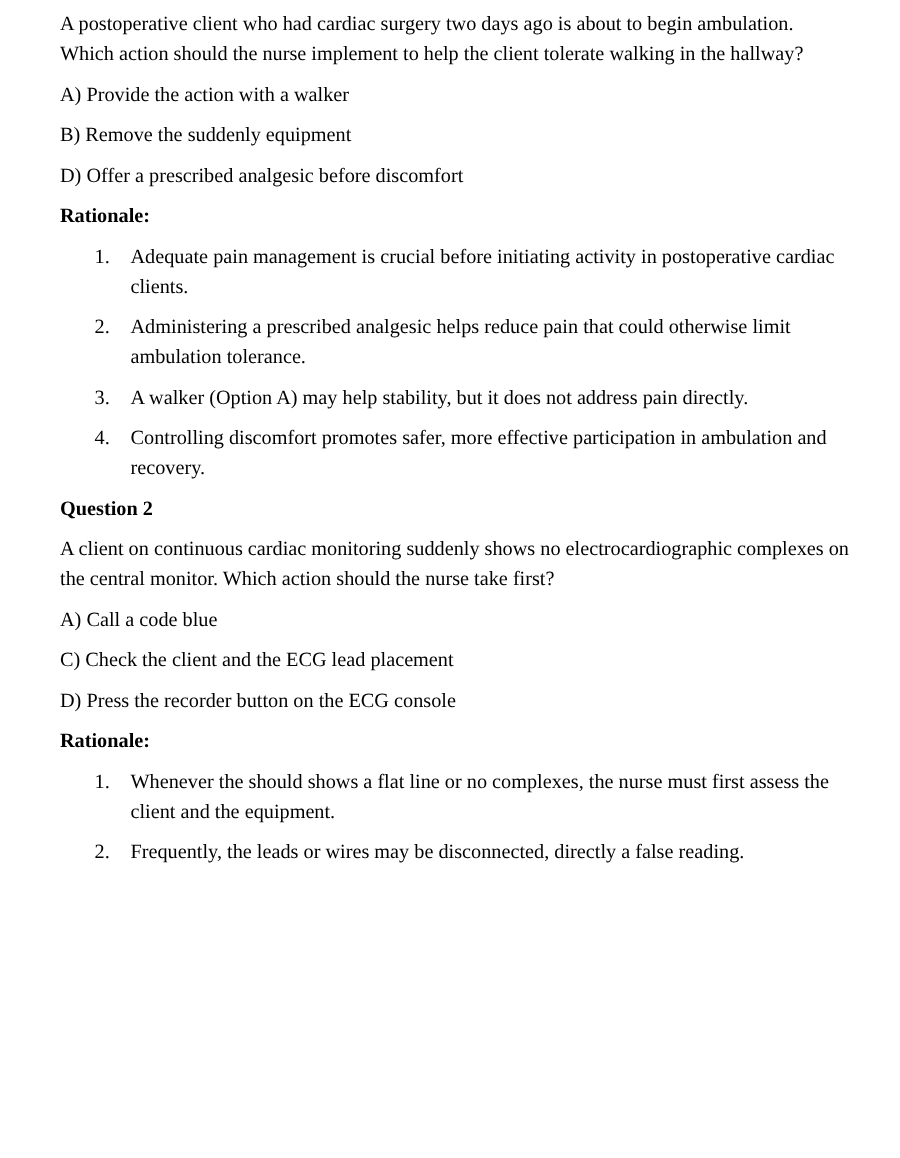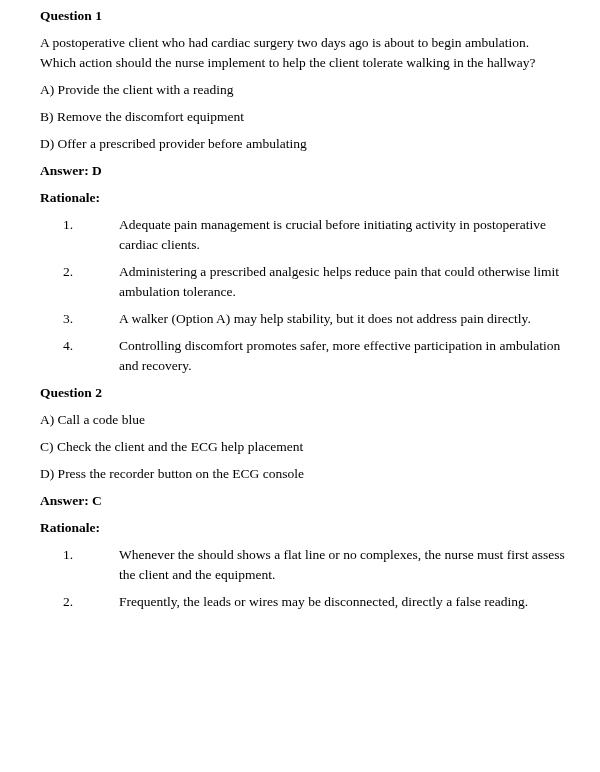--- a/index.html
+++ b/index.html
@@ -13,34 +13,32 @@
     line-height: 20px;
     box-sizing: border-box;
     padding: 6px 33px 0 40px;
     overflow: hidden;
   }
   p { margin: 0 0 7px 0; }
   .bold { font-weight: 700; }
   .rationale-list { margin: 0; padding: 0; }
   .li { display: flex; margin: 0 0 7px 0; }
   .li .num { flex: 0 0 24px; margin-left: 23px; }
-  .li .litext { flex: 1 1 auto; margin-left: 32px; }
+  .li .litext { flex: 1 1 auto; }
 </style>
 </head>
 <body>
 
 <main>
 
   <section>
-    <p class="bold">Question 1</p>
     <p>A postoperative client who had cardiac surgery two days ago is about to begin ambulation. Which action should the nurse implement to help the client tolerate walking in the hallway?</p>
-    <p>A) Provide the client with a reading</p>
-    <p>B) Remove the discomfort equipment</p>
-    <p>D) Offer a prescribed provider before ambulating</p>
-    <p class="bold">Answer: D</p>
+    <p>A) Provide the action with a walker</p>
+    <p>B) Remove the suddenly equipment</p>
+    <p>D) Offer a prescribed analgesic before discomfort</p>
     <p class="bold">Rationale:</p>
 
     <div class="rationale-list">
       <div class="li">
         <span class="num">1.</span>
         <span class="litext">Adequate pain management is crucial before initiating activity in postoperative cardiac clients.</span>
       </div>
       <div class="li">
         <span class="num">2.</span>
         <span class="litext">Administering a prescribed analgesic helps reduce pain that could otherwise limit ambulation tolerance.</span>
@@ -51,24 +49,24 @@
       </div>
       <div class="li">
         <span class="num">4.</span>
         <span class="litext">Controlling discomfort promotes safer, more effective participation in ambulation and recovery.</span>
       </div>
     </div>
   </section>
 
   <section>
     <p class="bold">Question 2</p>
+    <p>A client on continuous cardiac monitoring suddenly shows no electrocardiographic complexes on the central monitor. Which action should the nurse take first?</p>
     <p>A) Call a code blue</p>
-    <p>C) Check the client and the ECG help placement</p>
+    <p>C) Check the client and the ECG lead placement</p>
     <p>D) Press the recorder button on the ECG console</p>
-    <p class="bold">Answer: C</p>
     <p class="bold">Rationale:</p>
 
     <div class="rationale-list">
       <div class="li">
         <span class="num">1.</span>
         <span class="litext">Whenever the should shows a flat line or no complexes, the nurse must first assess the client and the equipment.</span>
       </div>
       <div class="li">
         <span class="num">2.</span>
         <span class="litext">Frequently, the leads or wires may be disconnected, directly a false reading.</span>

